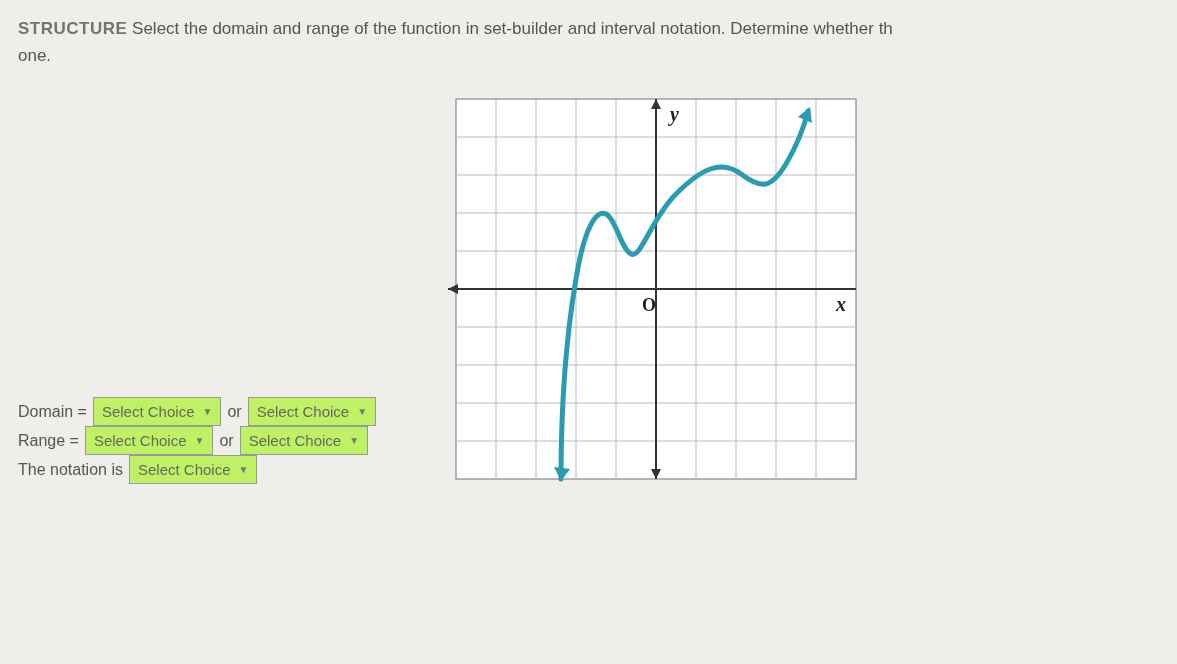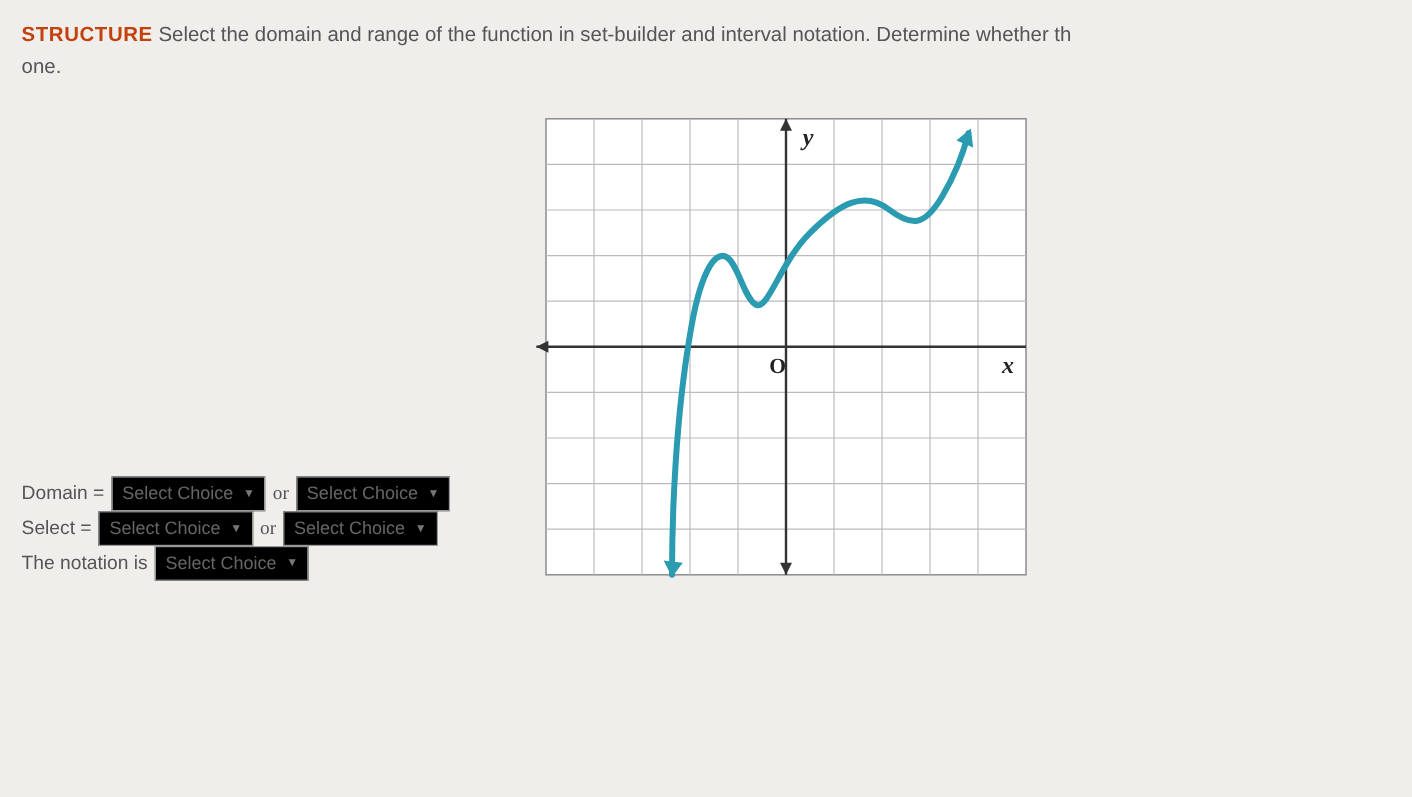--- a/index.html
+++ b/index.html
@@ -17,21 +17,21 @@
     }
     .question-text {
       font-size: 17px;
       line-height: 1.6;
       color: #555;
       margin-bottom: 20px;
       white-space: nowrap;
     }
     .question-text .bold {
       font-weight: bold;
-      color: #c2410c;
+      color: #737373;
       letter-spacing: 0.5px;
     }
     .content-row {
       display: flex;
       align-items: flex-end;
     }
     .answers {
       padding-right: 20px;
       padding-bottom: 5px;
     }
@@ -39,25 +39,24 @@
       display: flex;
       align-items: center;
       font-size: 16px;
       color: #555;
     }
     .answer-line .label {
       margin-right: 6px;
     }
     .answer-line .sep {
       margin: 0 6px;
-      font-family: Liberation Serif, serif;
     }
     .select-box {
       border: 1px solid #999;
-      background: #000000;
+      background: #bef264;
       padding: 5px 8px;
       display: inline-flex;
       align-items: center;
       color: #666;
       font-size: 15px;
       cursor: pointer;
     }
     .select-box .chev {
       margin-left: 8px;
       font-size: 10px;
@@ -89,21 +88,21 @@
         <span class="chev">▼</span>
       </span>
       <span class="sep">or</span>
       <span class="select-box">
         <span>Select Choice</span>
         <span class="chev">▼</span>
       </span>
     </div>
 
     <div class="answer-line">
-      <span class="label">Select =</span>
+      <span class="label">Range =</span>
       <span class="select-box">
         <span>Select Choice</span>
         <span class="chev">▼</span>
       </span>
       <span class="sep">or</span>
       <span class="select-box">
         <span>Select Choice</span>
         <span class="chev">▼</span>
       </span>
     </div>

